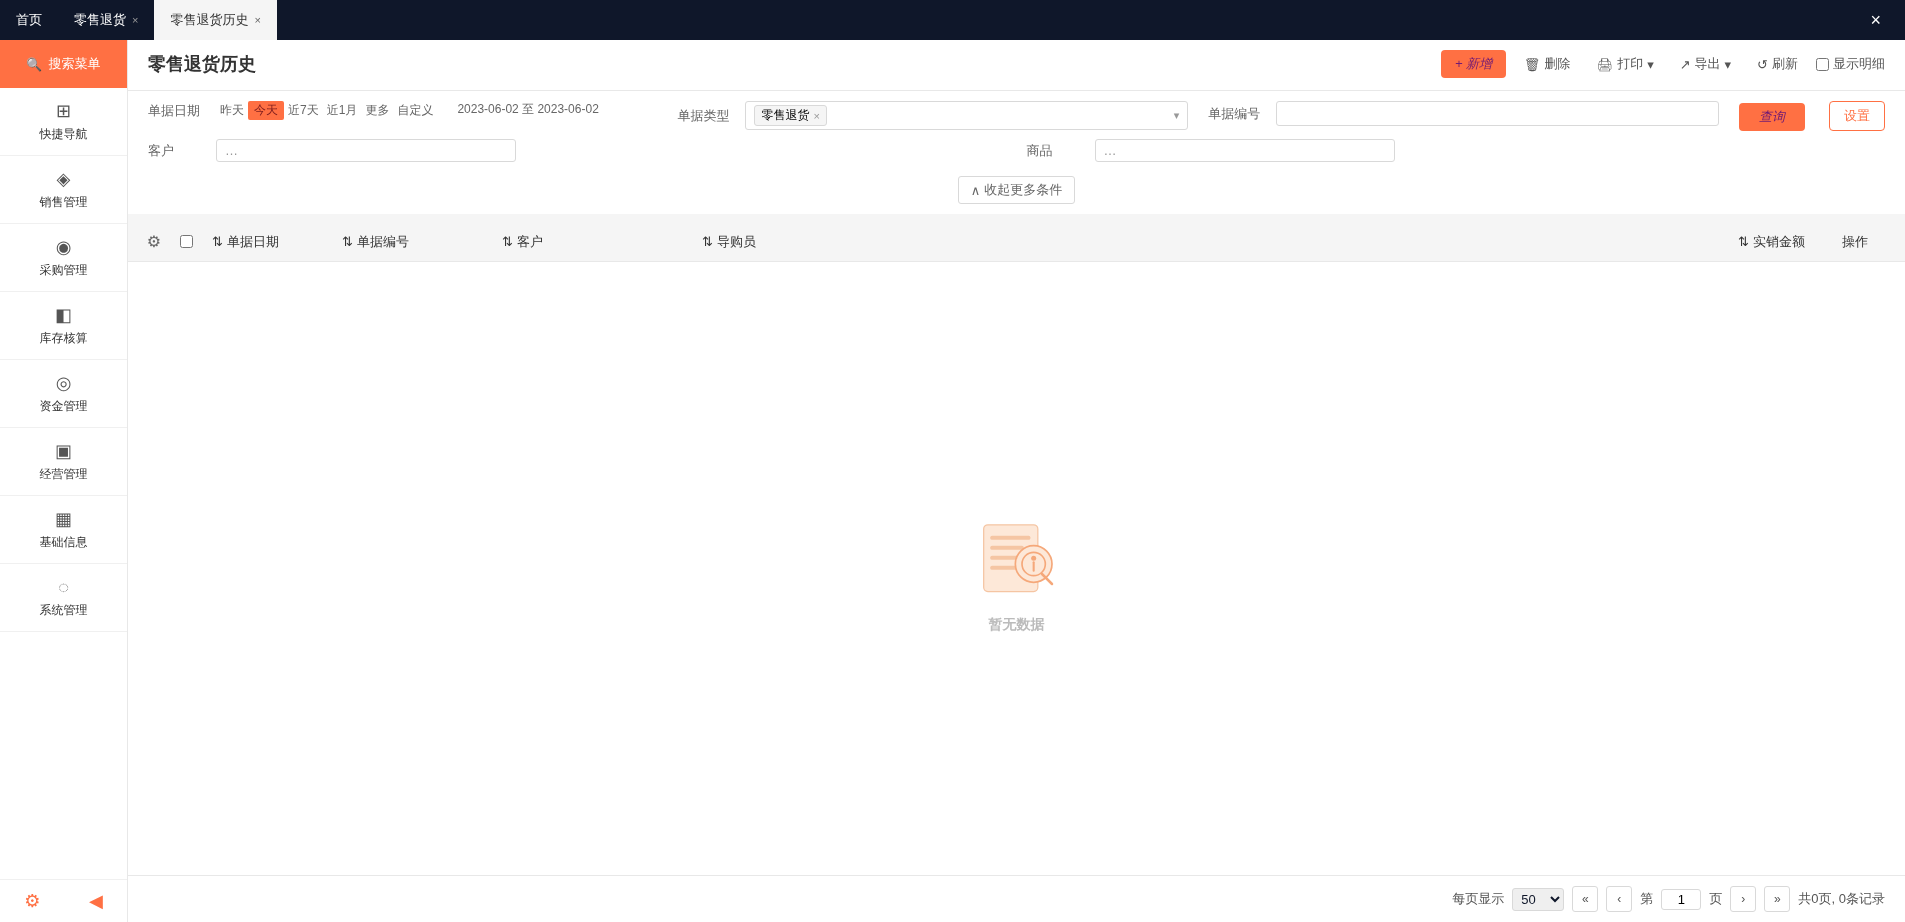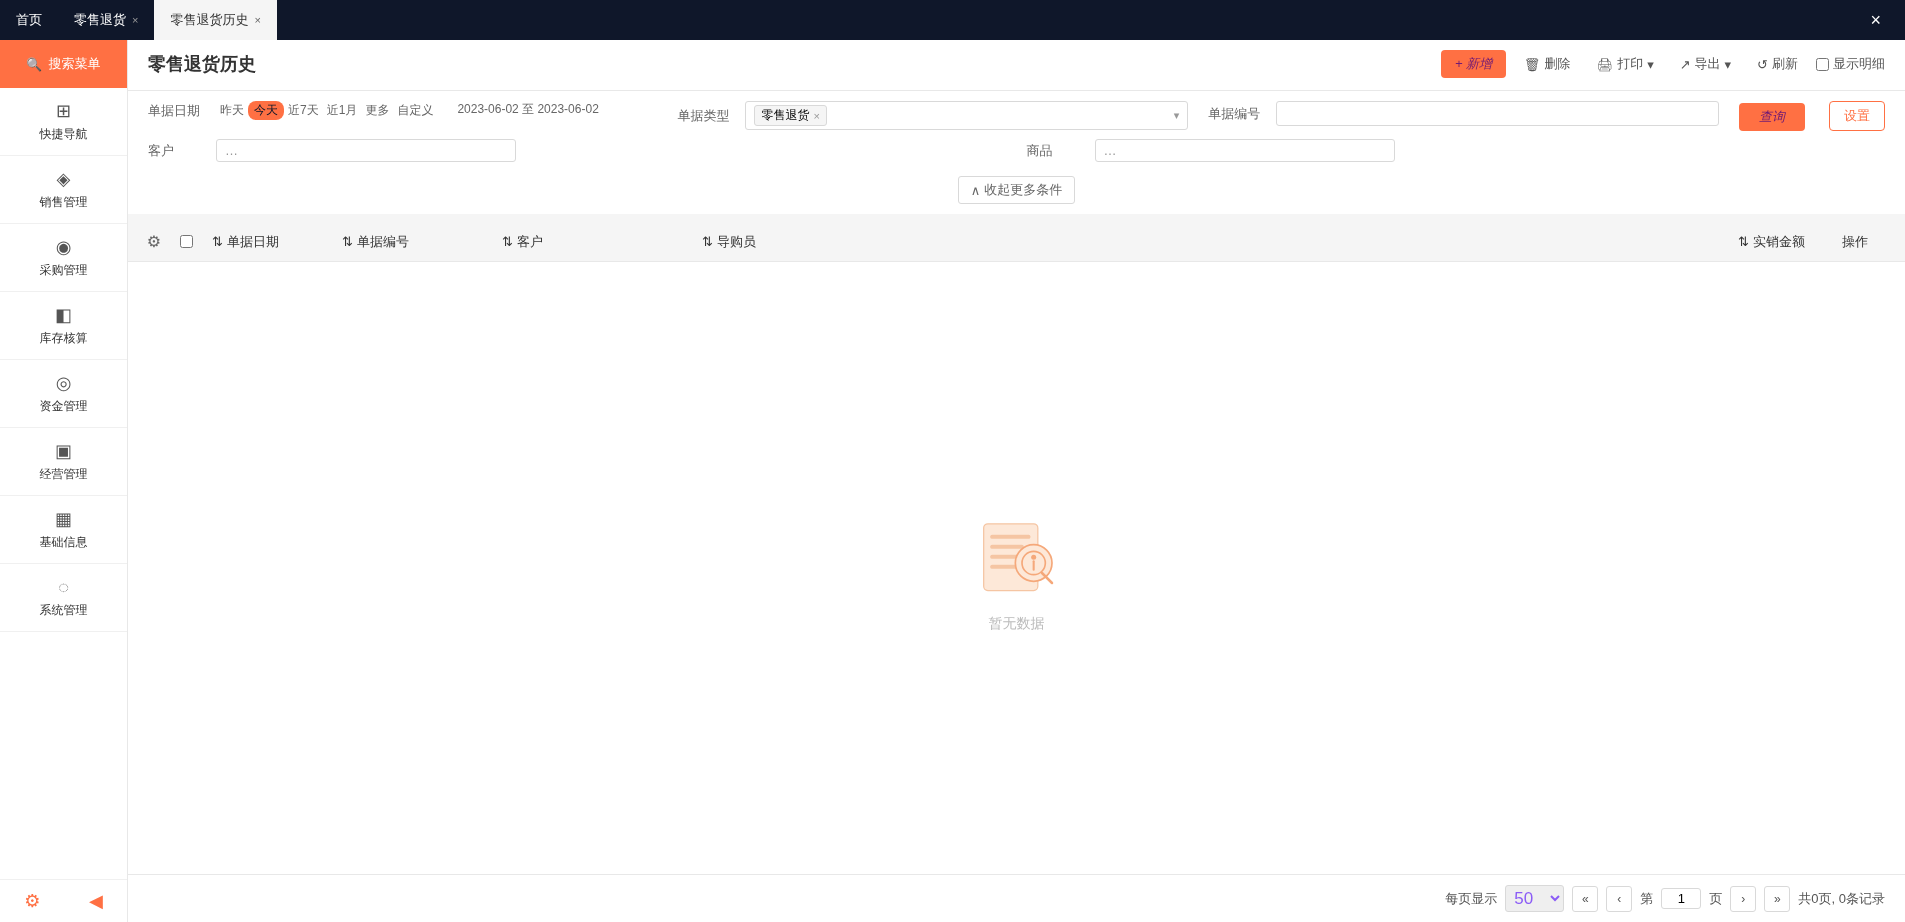--- a/index.html
+++ b/index.html
@@ -211,22 +211,22 @@
       align-items: center;
     }
     .date-opt {
       font-size: 12px;
       color: #666;
       cursor: pointer;
       padding: 1px 4px;
     }
     .date-opt.active {
       background: #ff7043;
-      color: #0f172a;
-      border-radius: 8px;
+      color: #7f1d1d;
+      border-radius: 2px;
       padding: 1px 6px;
     }
     .filter-date-range {
       font-size: 12px;
       color: #666;
     }
     .filter-select-container {
       display: flex;
       align-items: center;
       border: 1px solid #d9d9d9;
@@ -331,20 +331,21 @@
     
     .empty-state {
       flex: 1;
       display: flex;
       flex-direction: column;
       align-items: center;
       justify-content: center;
       gap: 12px;
       color: #bbb;
       font-size: 14px;
+      font-weight: bold;
     }
     .empty-icon {
       width: 100px;
       height: 100px;
     }
 
     
     .pagination-bar {
       display: flex;
       align-items: center;
@@ -354,22 +355,22 @@
       background: #fff;
       gap: 8px;
       font-size: 13px;
       color: #555;
       flex-shrink: 0;
     }
     .pagination-select {
       border: 1px solid #d9d9d9;
       border-radius: 3px;
       padding: 2px 4px;
-      font-size: 17px;
-      color: #8b5cf6;
+      font-size: 13px;
+      color: #0f172a;
     }
     .page-nav-btn {
       width: 26px;
       height: 26px;
       border: 1px solid #d9d9d9;
       border-radius: 3px;
       background: #fff;
       cursor: pointer;
       display: flex;
       align-items: center;

